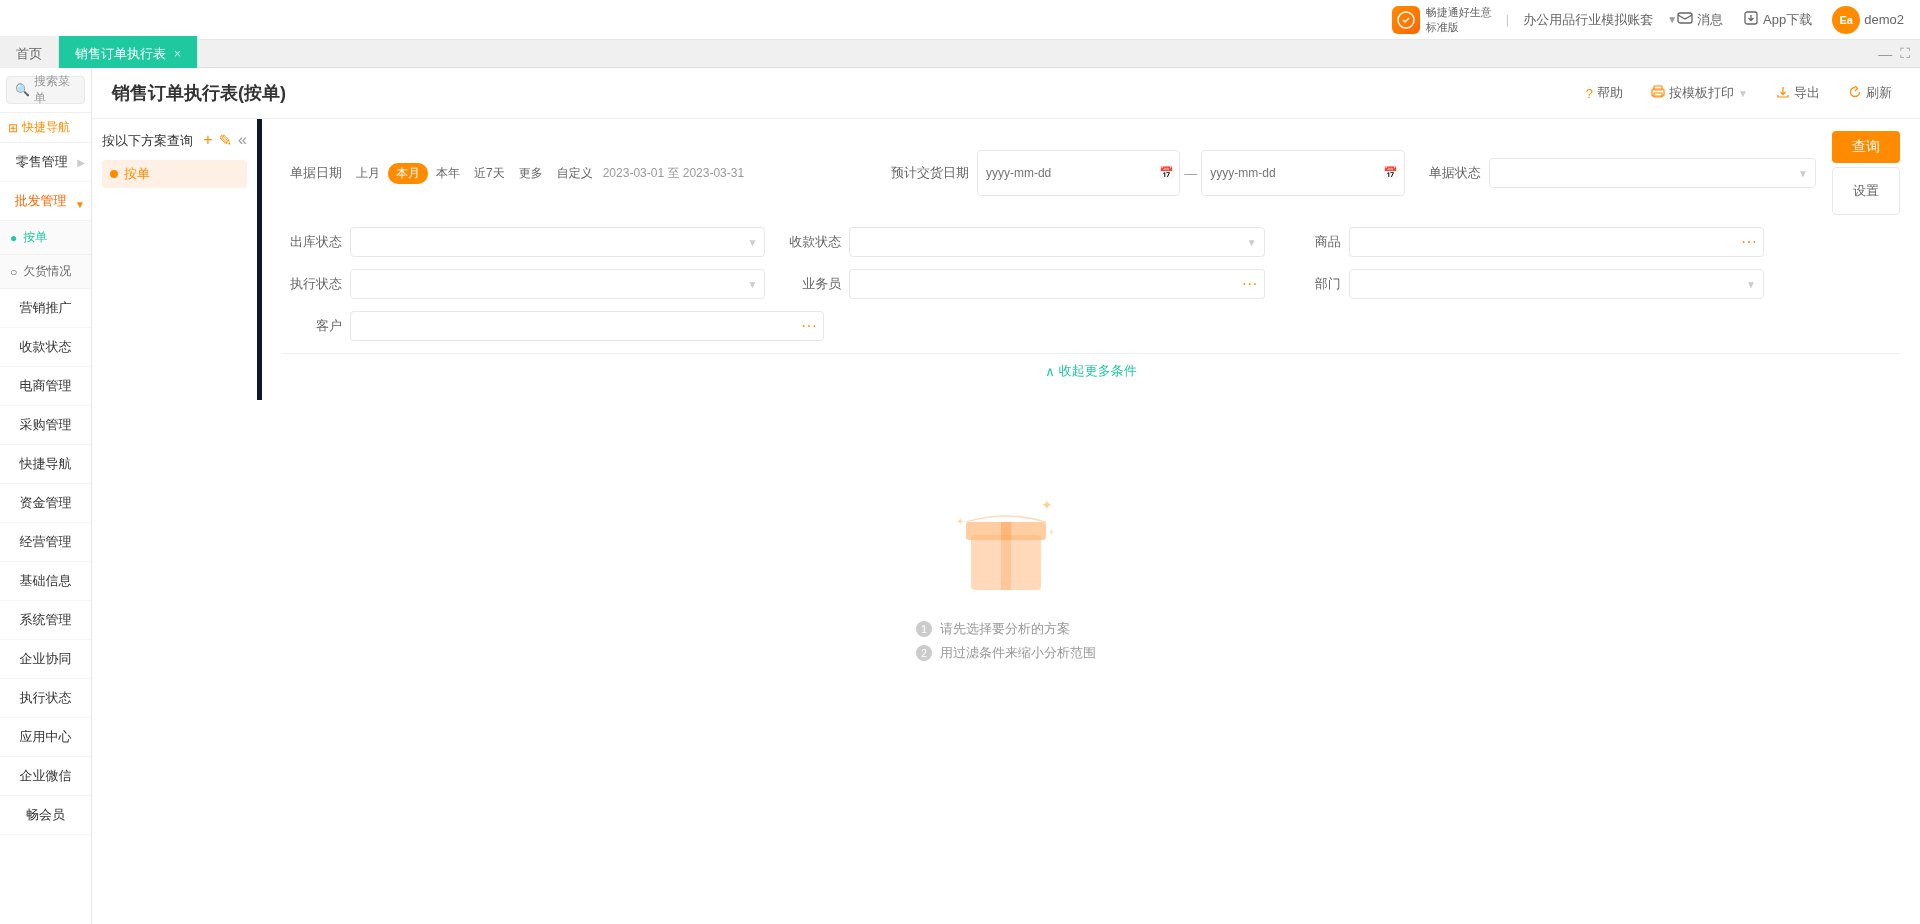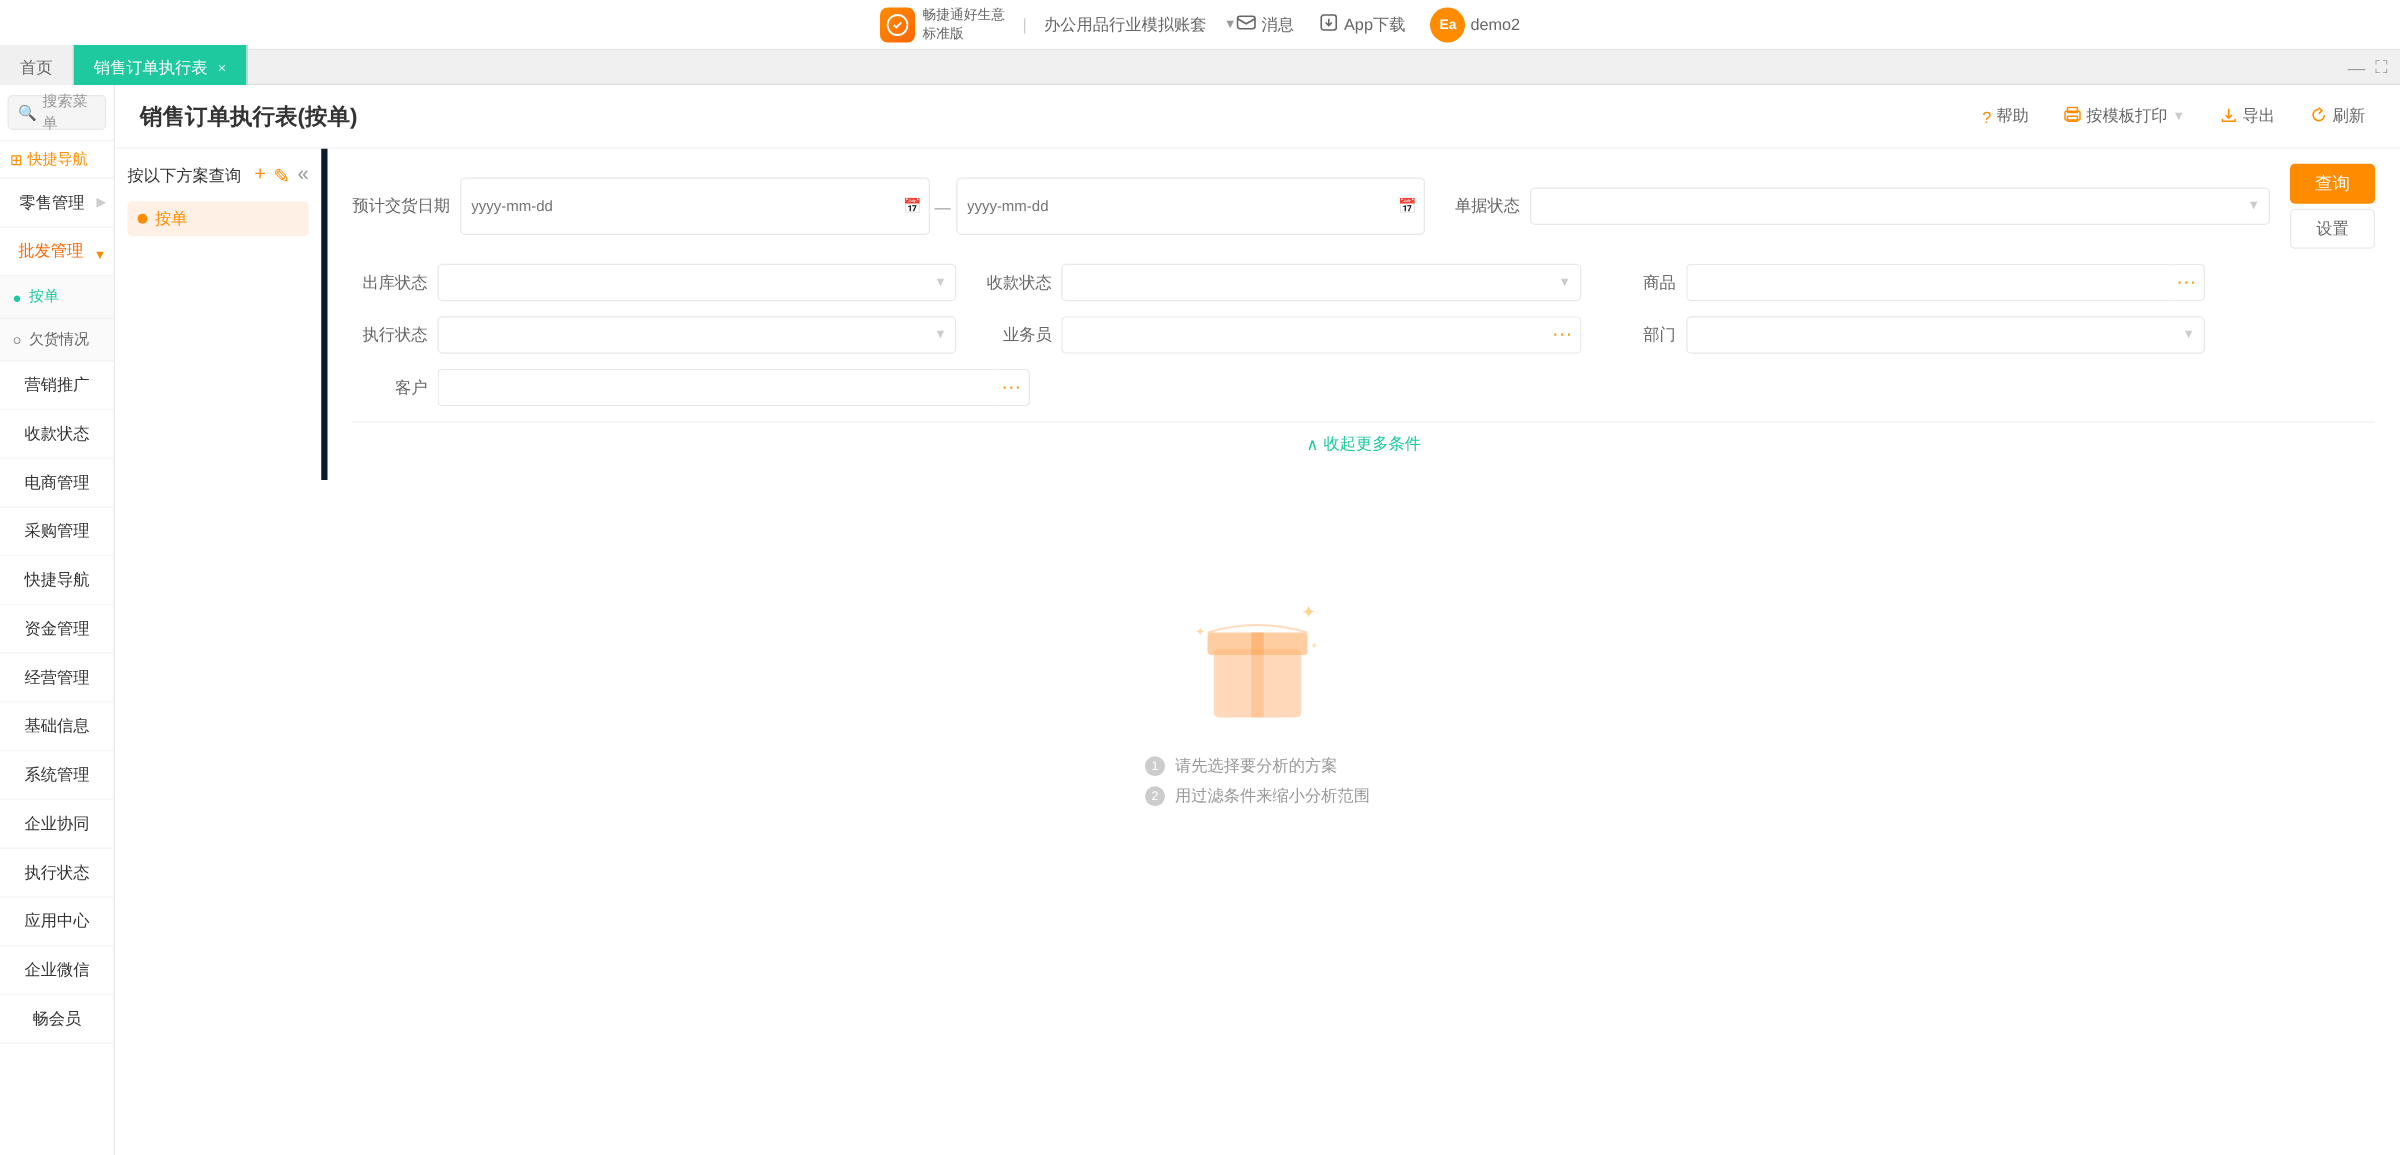--- a/index.html
+++ b/index.html
@@ -4,21 +4,21 @@
   <style>
     * { box-sizing: border-box; margin: 0; padding: 0; }
     body { font-family: 'Microsoft YaHei', Arial, sans-serif; font-size: 13px; background: #f5f5f5; color: #333; display: flex; flex-direction: column; height: 924px; overflow: hidden; }
 
     
     .top-header {
       height: 40px;
       background: #fff;
       display: flex;
       align-items: center;
-      justify-content: center;
+      justify-content: flex-end;
       padding: 0 16px;
       border-bottom: 1px solid #e8e8e8;
       flex-shrink: 0;
     }
     .top-header-left {
       display: flex;
       align-items: center;
       gap: 10px;
     }
     .logo-area {
@@ -370,21 +370,21 @@
       height: 32px;
     }
     .btn-secondary {
       background: #fff;
       color: #666;
       border: 1px solid #e8e8e8;
       border-radius: 4px;
       padding: 6px 0;
       font-size: 13px;
       cursor: pointer;
-      height: 32px;
+      height: 48px;
     }
 
     
     .empty-state {
       display: flex;
       flex-direction: column;
       align-items: center;
       justify-content: center;
       padding: 80px 20px;
       gap: 20px;
@@ -674,20 +674,34 @@
               <span class="dot"></span>
               <span>按单</span>
             </div>
           </div>
         </div>
 
         <div class="main-filter-section">
 
           <div class="filter-row">
 
+            <div class="filter-item" style="flex: 1.5;">
+              <span class="filter-label">单据日期</span>
+              <div style="display:flex; align-items:center; gap:4px; flex:1;">
+                <div class="date-options">
+                  <span class="date-option">上月</span>
+                  <span class="date-option active">本月</span>
+                  <span class="date-option">本年</span>
+                  <span class="date-option">近7天</span>
+                  <span class="date-option">更多</span>
+                  <span class="date-option">自定义</span>
+                </div>
+                <span style="font-size:12px; color:#999; white-space:nowrap;">2023-03-01 至 2023-03-31</span>
+              </div>
+            </div>
 
             <div class="filter-item" style="flex:1.3;">
               <span class="filter-label">预计交货日期</span>
               <div class="filter-date-range">
                 <div class="date-wrapper">
                   <input class="filter-date-input filter-input" placeholder="yyyy-mm-dd" style="width: 100%; padding-right: 24px;">
                   <span class="date-icon">📅</span>
                 </div>
                 <span class="date-separator">—</span>
                 <div class="date-wrapper">

